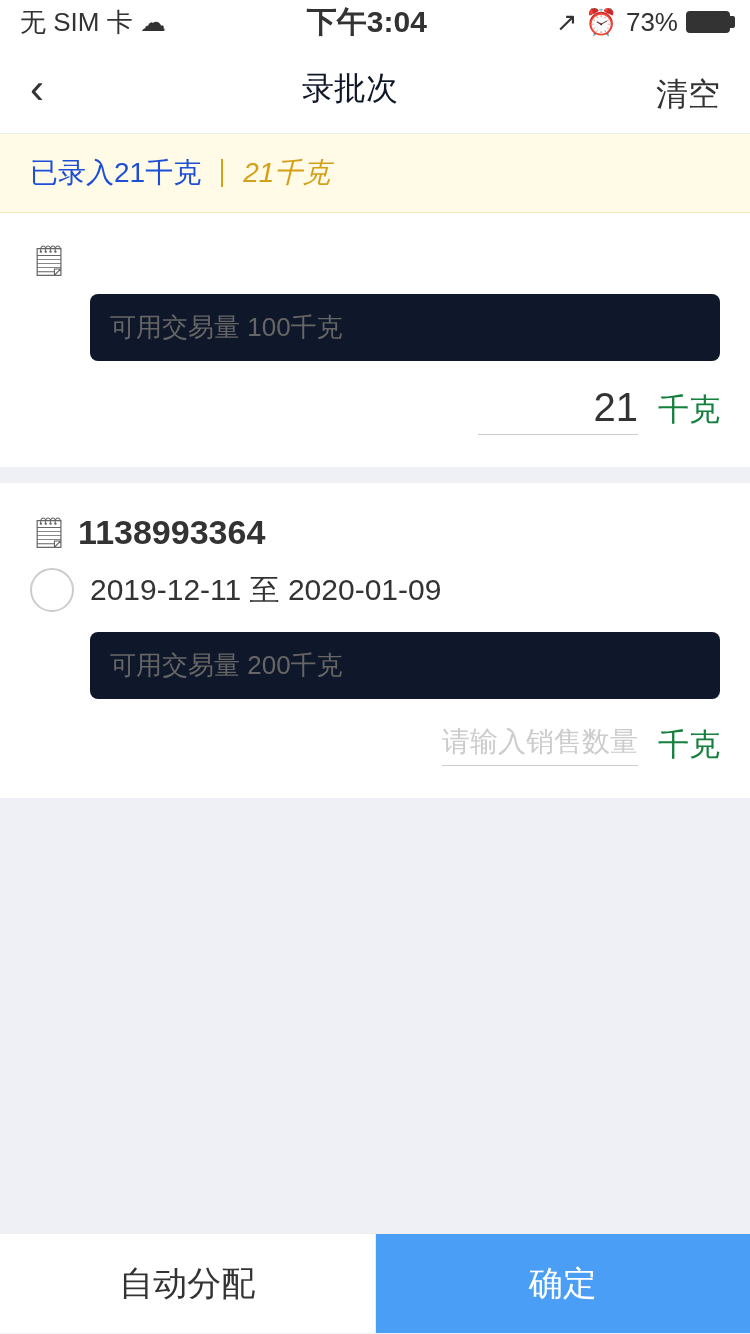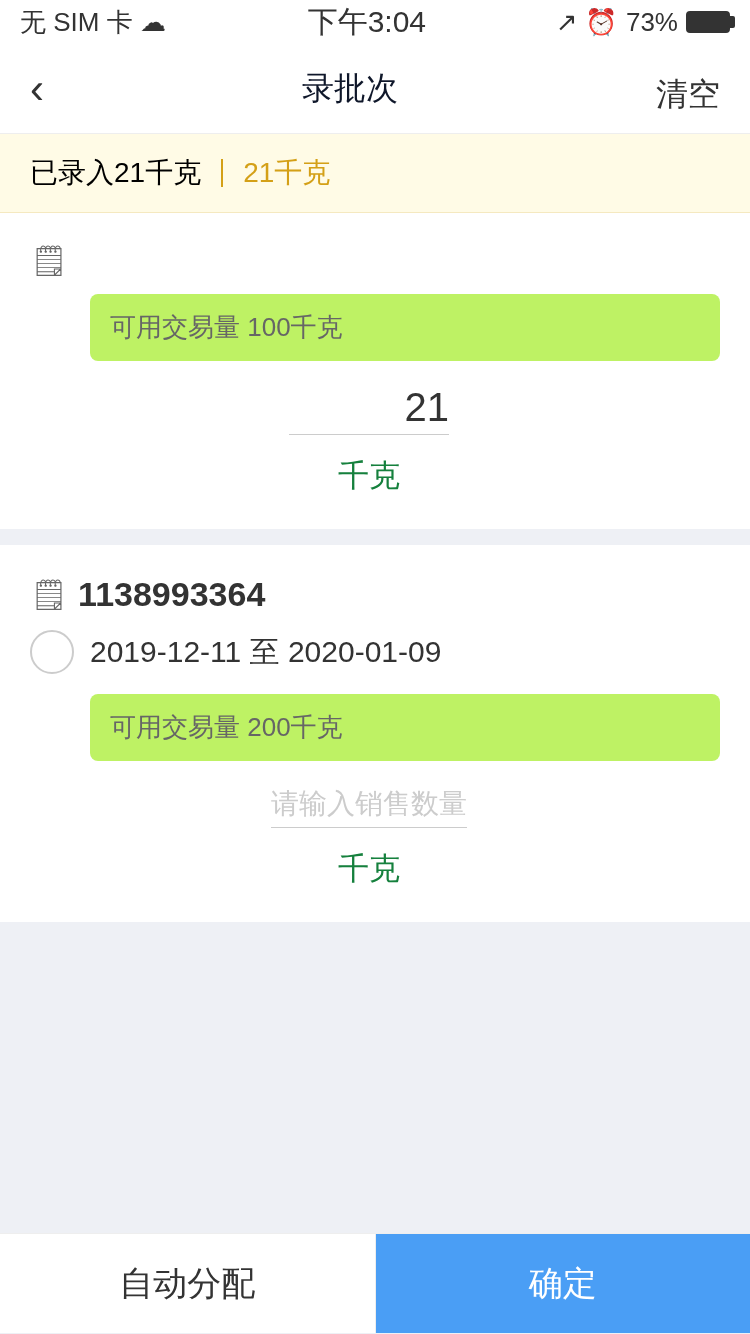--- a/index.html
+++ b/index.html
@@ -25,21 +25,21 @@
       font-size: 26px;
       font-weight: 500;
     }
     .status-left {
       display: flex;
       align-items: center;
       gap: 10px;
     }
     .status-center {
       font-size: 30px;
-      font-weight: 400;
+      font-weight: 700;
       margin-left: 12px;
     }
     .status-right {
       display: flex;
       align-items: center;
       gap: 8px;
       font-size: 26px;
     }
     .battery {
       display: inline-block;
@@ -96,30 +96,31 @@
       width: 750px;
       background: #fffbe6;
       padding: 20px 30px;
       display: flex;
       align-items: center;
       gap: 20px;
       border-bottom: 1px solid #f5e9c0;
     }
     .info-label {
       font-size: 28px;
-      color: #000000;
+      color: #1d4ed8;
     }
     .info-divider {
       width: 2px;
       height: 28px;
       background: #d4a017;
     }
     .info-value {
       font-size: 28px;
       color: #d4a017;
+      font-style: italic;
     }
 
     
     .batch-item {
       background: #fff;
       padding: 30px 30px 0 30px;
     }
     .batch-header {
       display: flex;
       align-items: center;
@@ -161,39 +162,38 @@
       color: #fff;
       font-size: 26px;
       font-weight: bold;
     }
     .batch-date {
       font-size: 30px;
       color: #333;
     }
     .available-qty {
       margin: 0 0 0 0;
-      background: #bef264;
+      background: #0f172a;
       border-radius: 8px;
       padding: 16px 20px;
       font-size: 26px;
       color: #666;
       margin-left: 60px;
       margin-right: 0;
       margin-bottom: 0;
     }
 
     
     .qty-input-row {
       display: flex;
       align-items: center;
       justify-content: flex-end;
       padding: 24px 30px 16px 18px;
       background: #fff;
       gap: 20px;
-      flex-direction: column;
     }
     .qty-value {
       font-size: 40px;
       font-weight: 500;
       color: #333;
     }
     .qty-unit {
       font-size: 31px;
       color: #15803d;
     }

